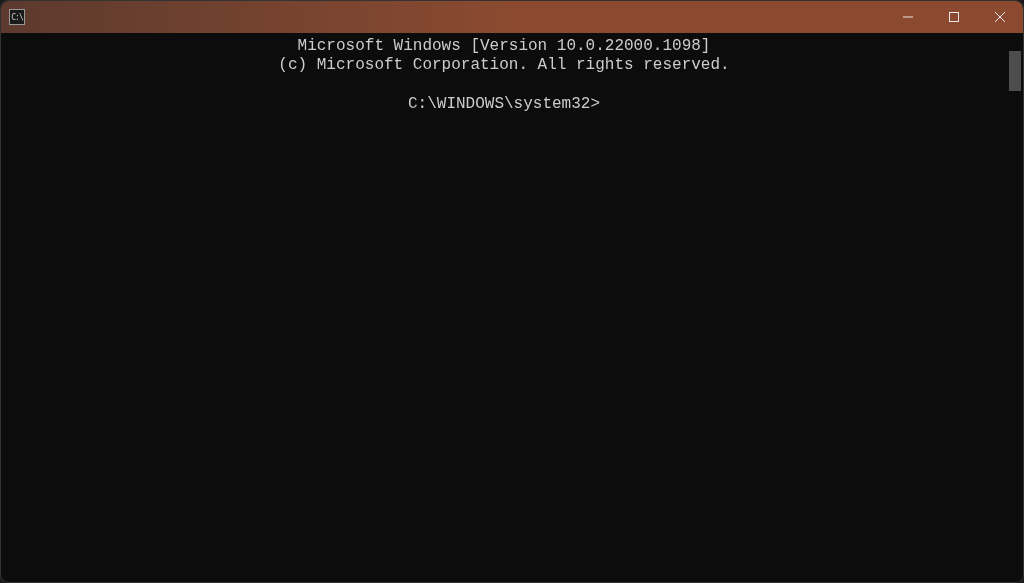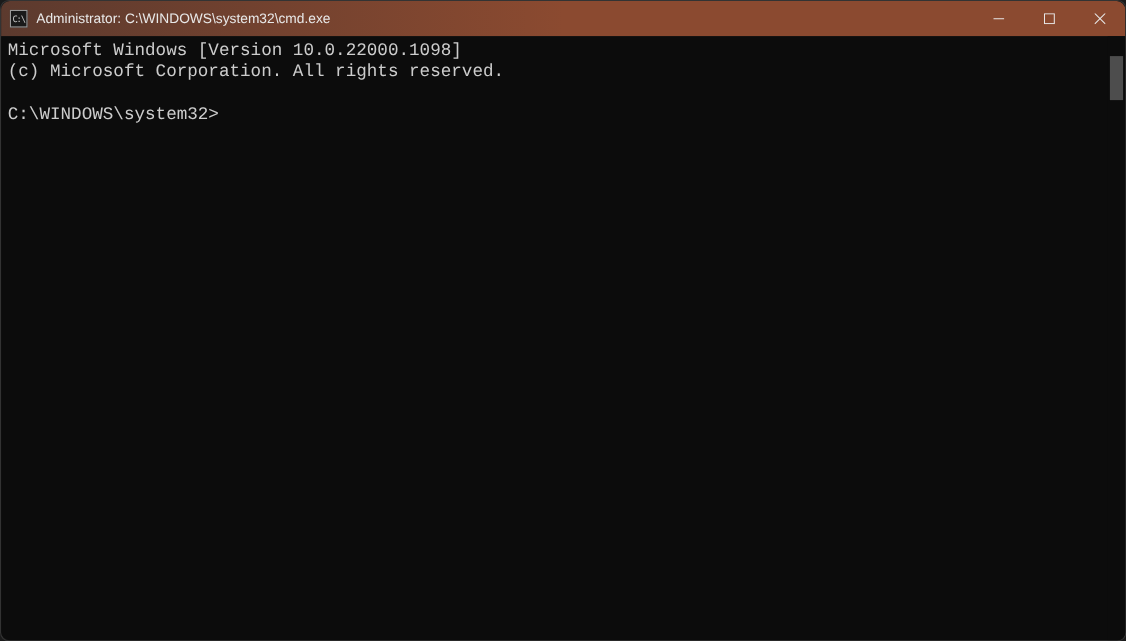--- a/index.html
+++ b/index.html
@@ -82,20 +82,21 @@
   .terminal {
     width: calc(100% - 16px);
     height: 100%;
     padding: 4px 6px;
     font-family: Consolas, "Courier New", monospace;
     font-size: 16px;
     line-height: 1.2;
     color: #cccccc;
     white-space: pre;
     overflow: hidden;
+    text-align: center;
   }
   .scrollbar-track {
     position: absolute;
     top: 0;
     right: 0;
     width: 16px;
     height: 100%;
     background: #0c0c0c;
   }
   .scrollbar-thumb {
@@ -106,21 +107,20 @@
     height: 40px;
     background: #4d4d4d;
     border-radius: 0;
   }
 </style>
 </head>
 <body>
 
 <div class="titlebar">
   <span class="app-icon">C:\</span>
-  <span class="title-text">Administrator: C:\WINDOWS\system32\cmd.exe</span>
   <span class="spacer"></span>
   <div class="win-controls">
     <div class="win-btn">
       <svg width="10" height="10" viewBox="0 0 10 10">
         <line x1="0" y1="5" x2="10" y2="5"></line>
       </svg>
     </div>
     <div class="win-btn">
       <svg width="10" height="10" viewBox="0 0 10 10">
         <rect x="0.5" y="0.5" width="9" height="9"></rect>

